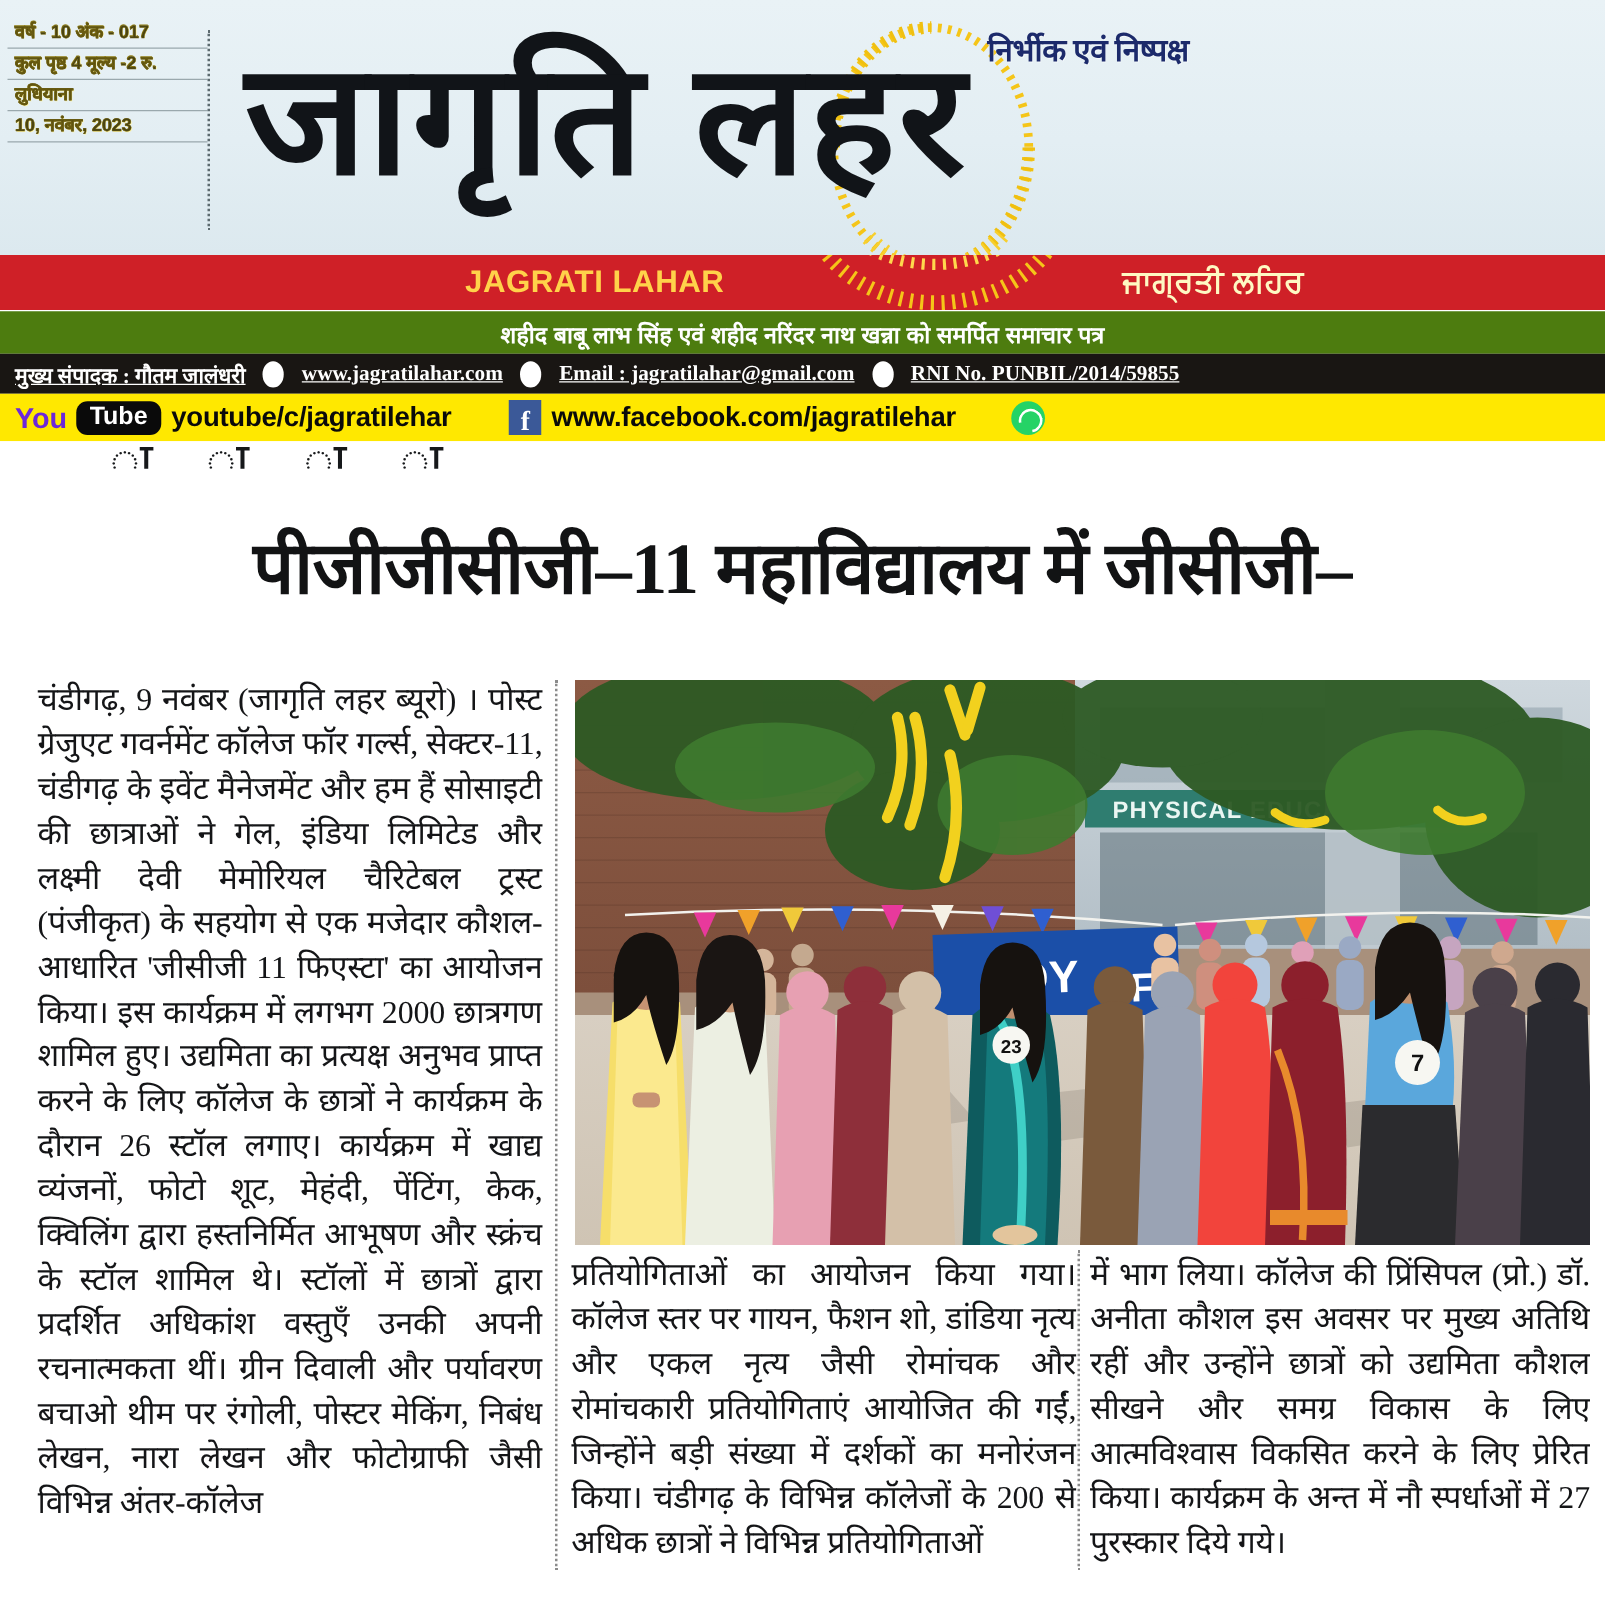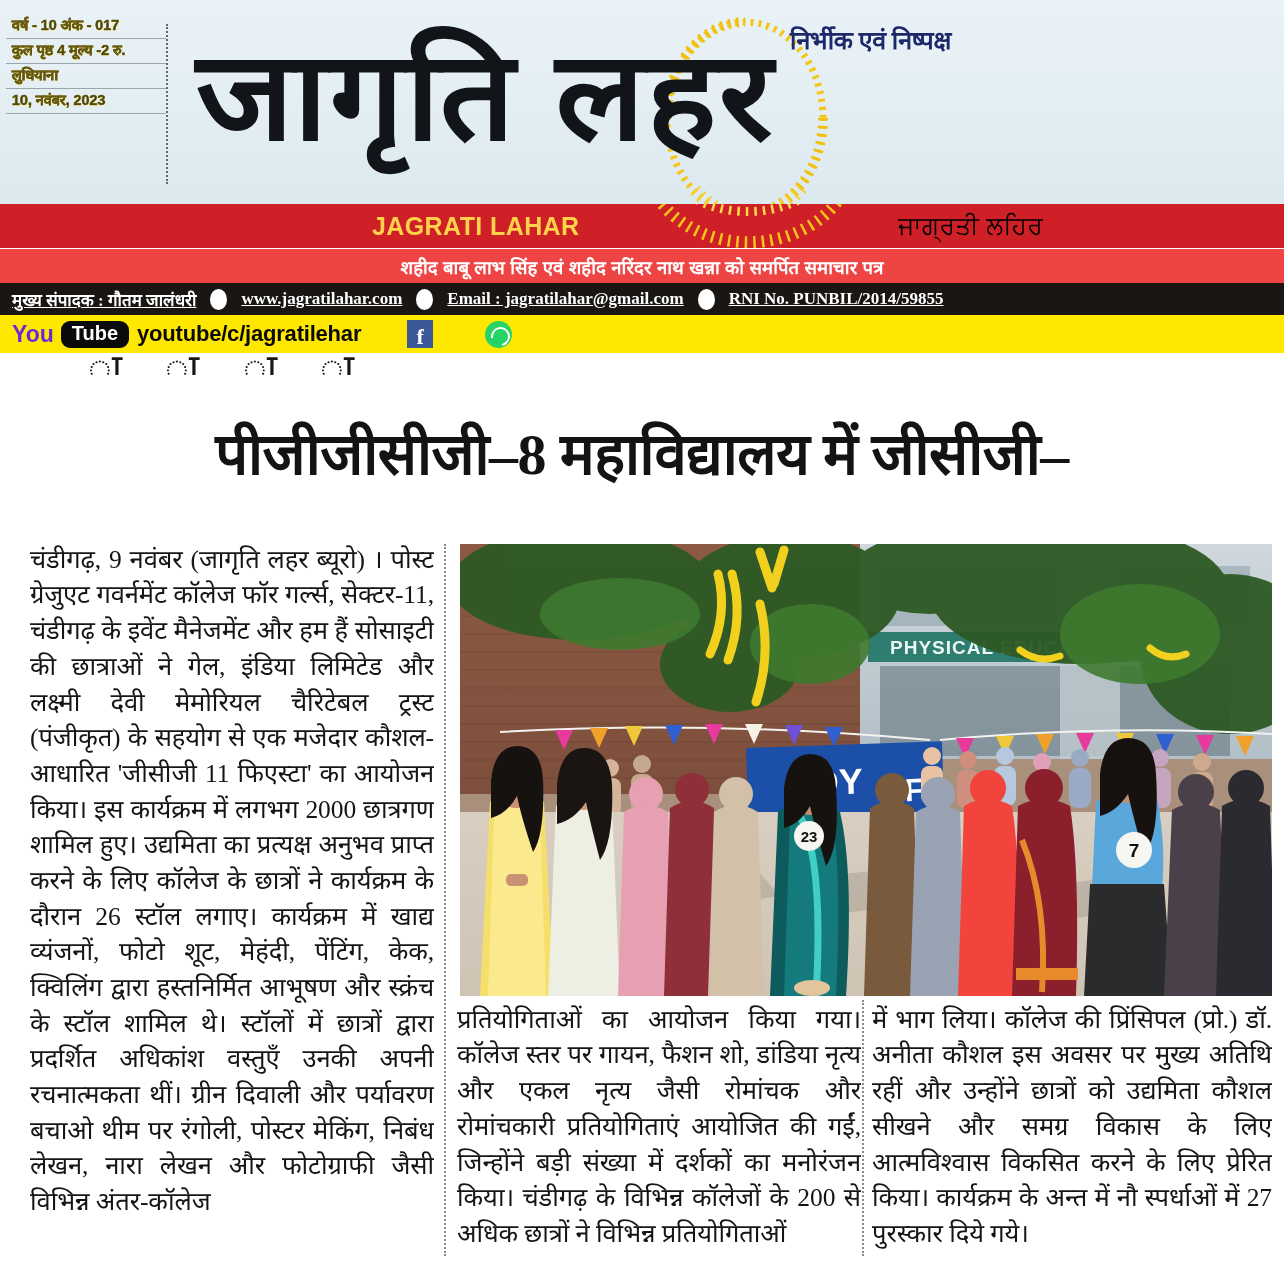--- a/index.html
+++ b/index.html
@@ -91,29 +91,29 @@
   .red-bar .rb-left{
     position:absolute;left:372px;top:50%;transform:translateY(-50%);
     font-family:"Liberation Sans", sans-serif;
     font-size:25px;font-weight:700;
     color:#ffd24a;
     letter-spacing:0.4px;
   }
   .red-bar .rb-right{
     position:absolute;left:898px;top:50%;transform:translateY(-50%);
     font-family:"Liberation Sans", sans-serif;
-    font-size:25px;font-weight:400;
-    color:#000000;
+    font-size:25px;font-weight:700;
+    color:#fef9c3;
     letter-spacing:0.3px;
   }
 
   
   .blue-bar{
     width:1284px;height:34px;
-    background:#ef4444;
+    background:#4d7c0f;
     display:flex;align-items:center;justify-content:center;
     border-top:1px solid #ffffff;
   }
   .blue-bar span{
     font-family:"Liberation Sans", sans-serif;
     font-size:18.5px;font-weight:700;
     color:#ffffff;
     letter-spacing:0.1px;
   }
 
@@ -321,34 +321,35 @@
   <div class="bb-item">Email : jagratilahar@gmail.com</div>
   <div class="bb-dot"></div>
   <div class="bb-item">RNI No. PUNBIL/2014/59855</div>
 </div>
 
 <div class="yellow-bar">
   <div class="yt-you">You</div>
   <div class="yt-tube">Tube</div>
   <div class="y-text">youtube/c/jagratilehar</div>
   <div class="fb-icon">f</div>
+  <div class="y-text">www.facebook.com/jagratilehar</div>
   <div class="wa-icon"></div>
 </div>
 
 <div class="article">
 
   <div class="ghost-row">
     <div class="g" style="left:88px;">ा</div>
     <div class="g" style="left:165px;">ा</div>
     <div class="g" style="left:243px;">ा</div>
     <div class="g" style="left:320px;">ा</div>
   </div>
 
   <h1 class="headline">
-    <span>पीजीजीसीजी–8 महाविद्यालय में जीसीजी–</span><br>
+    <span>पीजीजीसीजी–11 महाविद्यालय में जीसीजी–</span><br>
   </h1>
 
   <div class="body-area">
 
     <div class="photo">
       <svg width="812" height="452" viewBox="0 0 812 452" xmlns="http://www.w3.org/2000/svg">
         <defs>
           <linearGradient id="ground" x1="0" y1="0" x2="0" y2="1">
             <stop offset="0%" stop-color="#d8cfc2"></stop>
             <stop offset="100%" stop-color="#cfc4b4"></stop>

